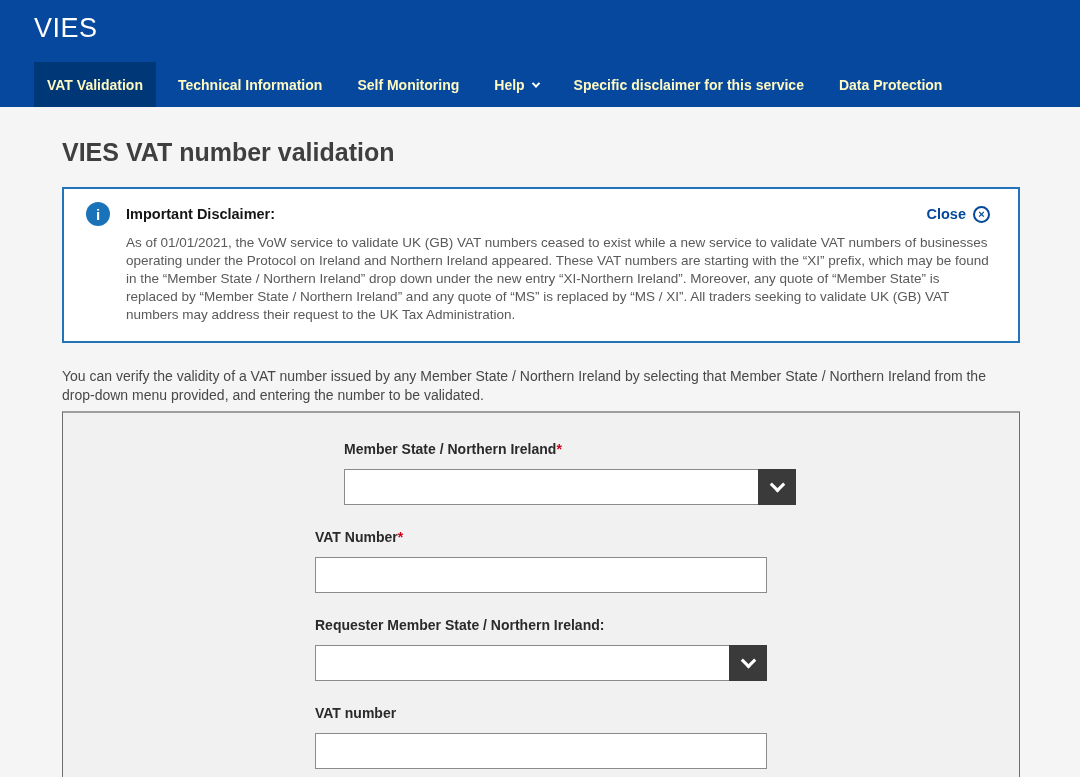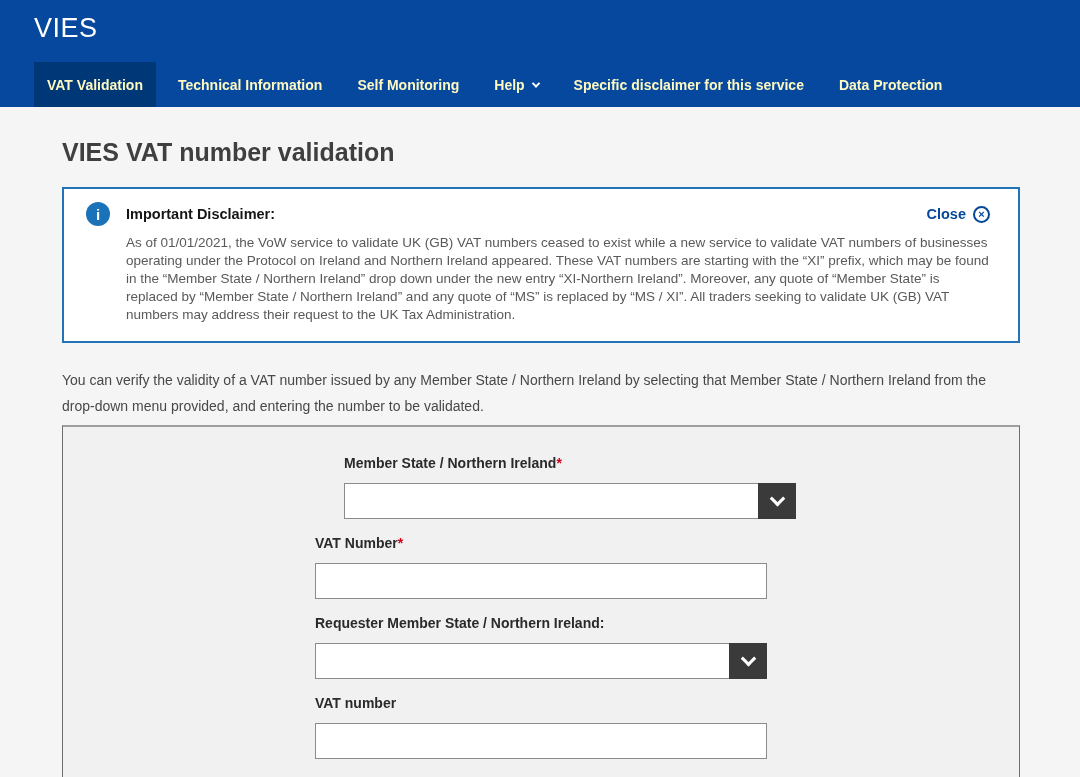--- a/index.html
+++ b/index.html
@@ -28,26 +28,26 @@
   .info-icon { width:24px; height:24px; min-width:24px; border-radius:50%; background:#1a73b9;
     color:#ffffff; font-weight:bold; font-size:15px; display:flex; align-items:center; justify-content:center; }
   .disc-title { margin-left:16px; font-weight:bold; font-size:14.5px; color:#151515; flex:1; }
   .close-btn { display:flex; align-items:center; gap:7px; background:none; border:none;
     color:#04489b; font-family:inherit; font-weight:bold; font-size:14.5px; cursor:pointer; }
   .close-icon { width:17px; height:17px; border-radius:50%; border:2px solid #04489b;
     display:flex; align-items:center; justify-content:center; font-size:11px; font-weight:bold; line-height:1; }
   .disc-body { margin:8px 0 0 40px; font-size:13.5px; line-height:18px; color:#595959; max-width:866px; }
 
   
-  .intro { margin-top:24px; font-size:14px; line-height:26px; color:#484848; width:960px; }
+  .intro { margin-top:24px; font-size:14px; line-height:19px; color:#484848; width:960px; }
 
   
   .form-box { margin-top:6px; width:958px; height:430px; background:#f2f1f2;
     border:1px solid #6e6e6e; border-top:2px solid #9f9f9f; padding-left:252px; }
-  .field { margin-top:16px; width:452px; }
+  .field { margin-top:24px; width:452px; }
   .field:first-child { margin-top:28px;margin-left:29px; }
   .field-label { display:block; font-size:14px; font-weight:bold; color:#2a2a2a; margin-bottom:12px; }
   .req { color:#d0021b; }
   .select { position:relative; height:36px; background:#ffffff; border:1px solid #8b8b8b; cursor:pointer; }
   .select-value { position:absolute; left:8px; top:8px; font-size:14px; color:#222; }
   .select-btn { position:absolute; right:-1px; top:-1px; width:38px; height:36px; background:#3a3a3a;
     display:flex; align-items:center; justify-content:center; cursor:pointer; }
   .chev-big { width:11px; height:11px; border-right:3px solid #ffffff; border-bottom:3px solid #ffffff;
     transform:rotate(45deg) translate(-2px,-2px); }
   .text-input { width:452px; height:36px; border:1px solid #8b8b8b; background:#ffffff;

